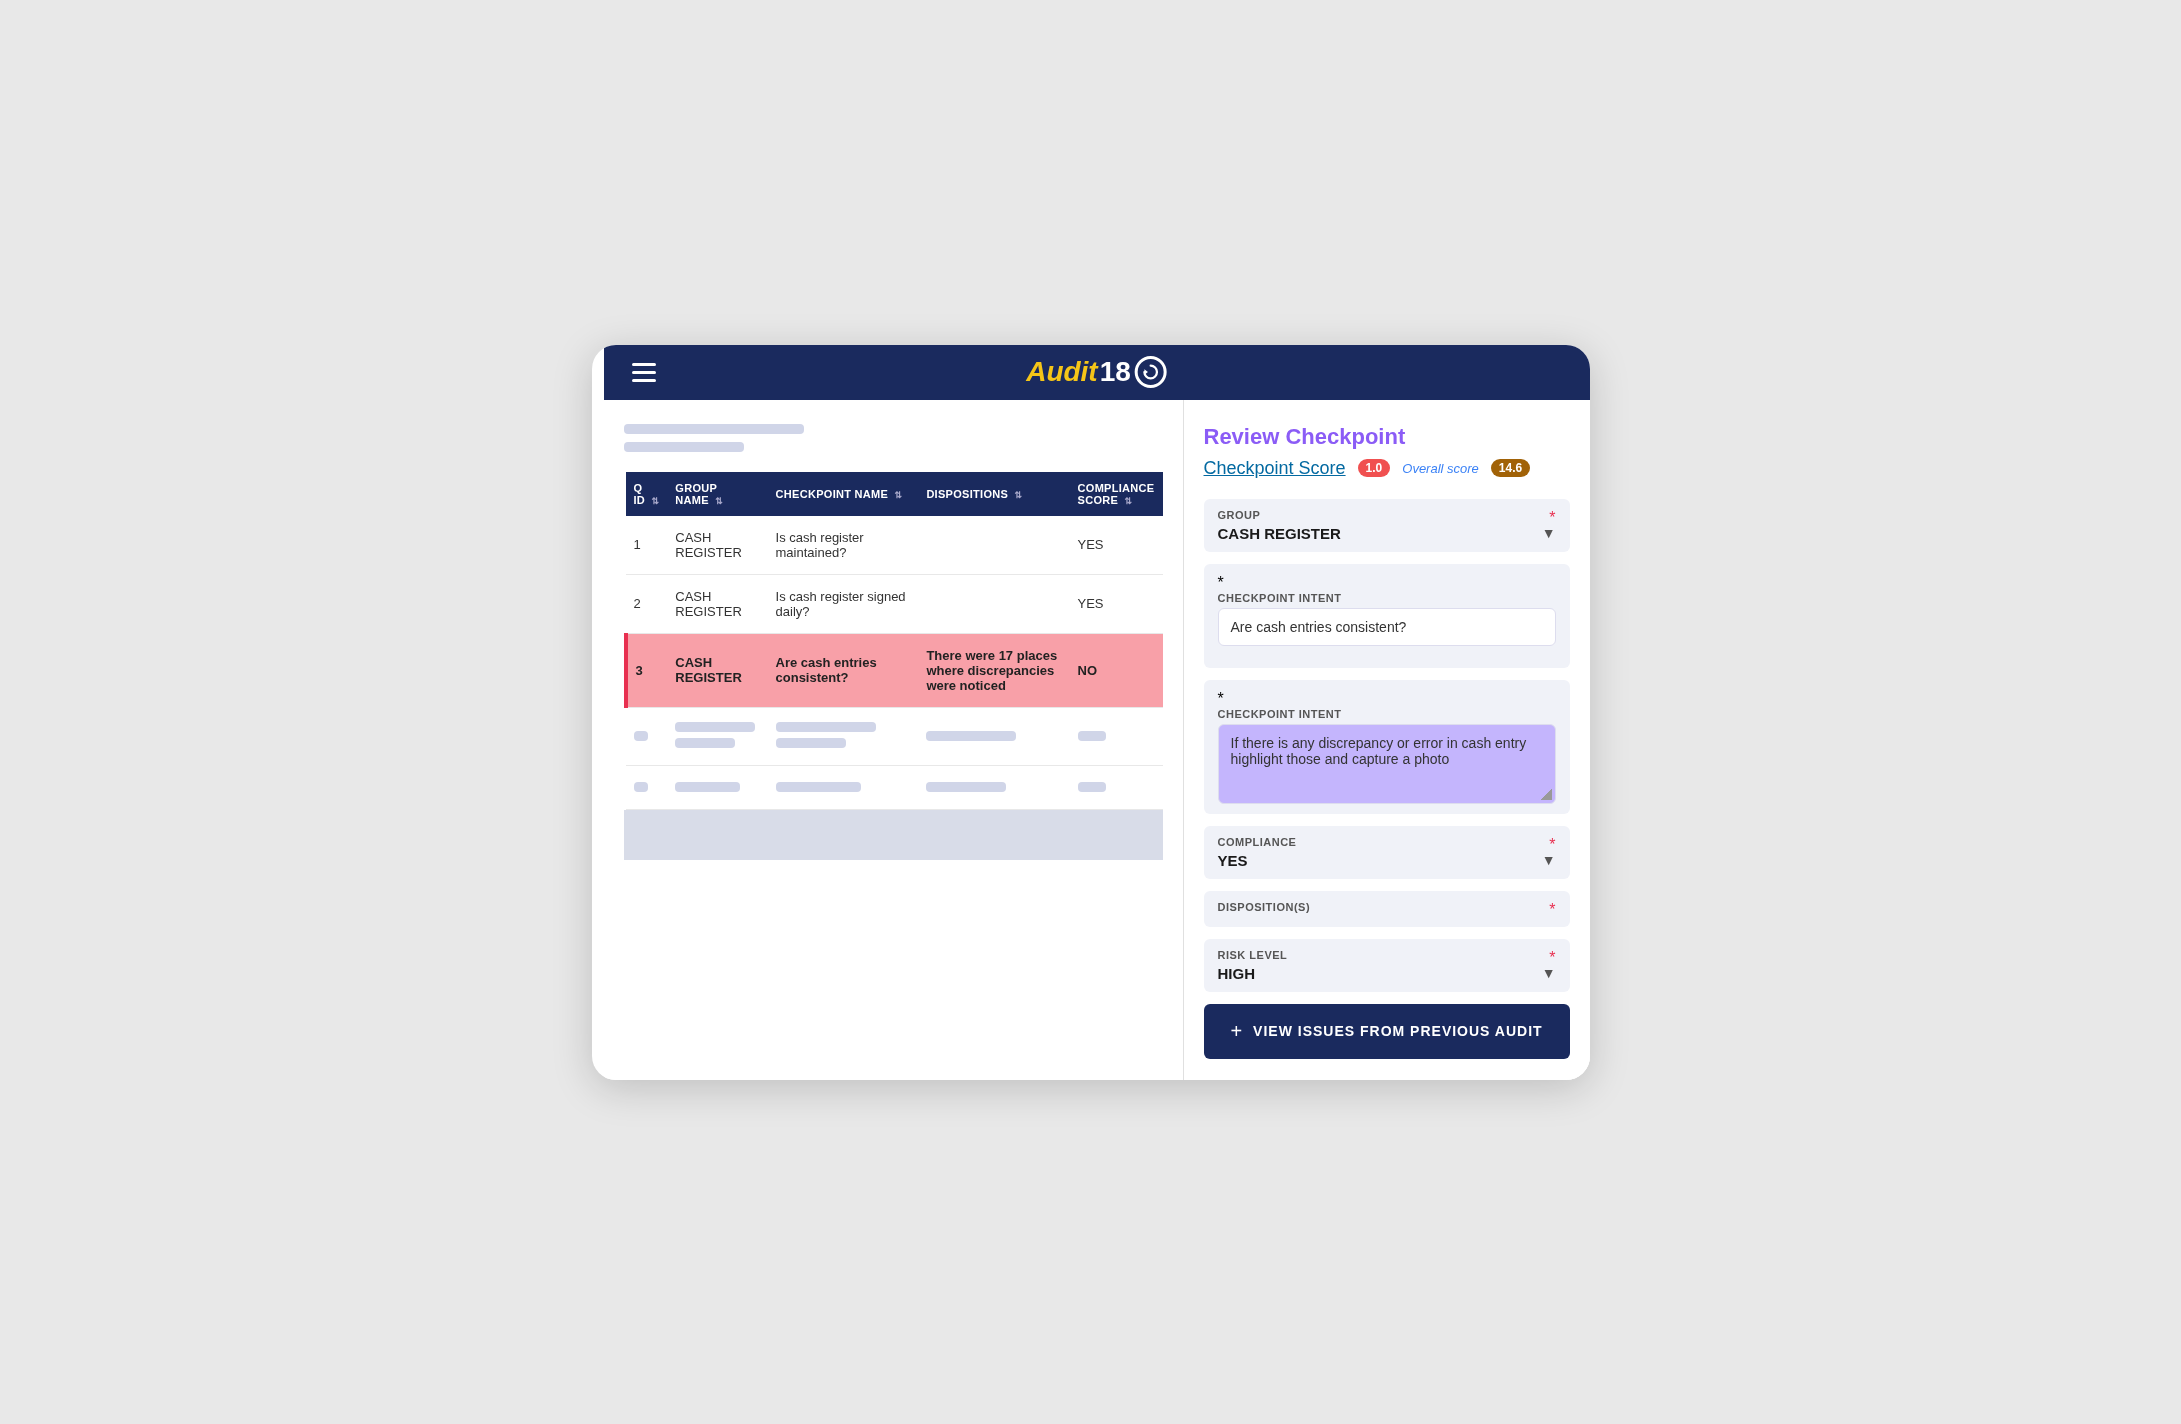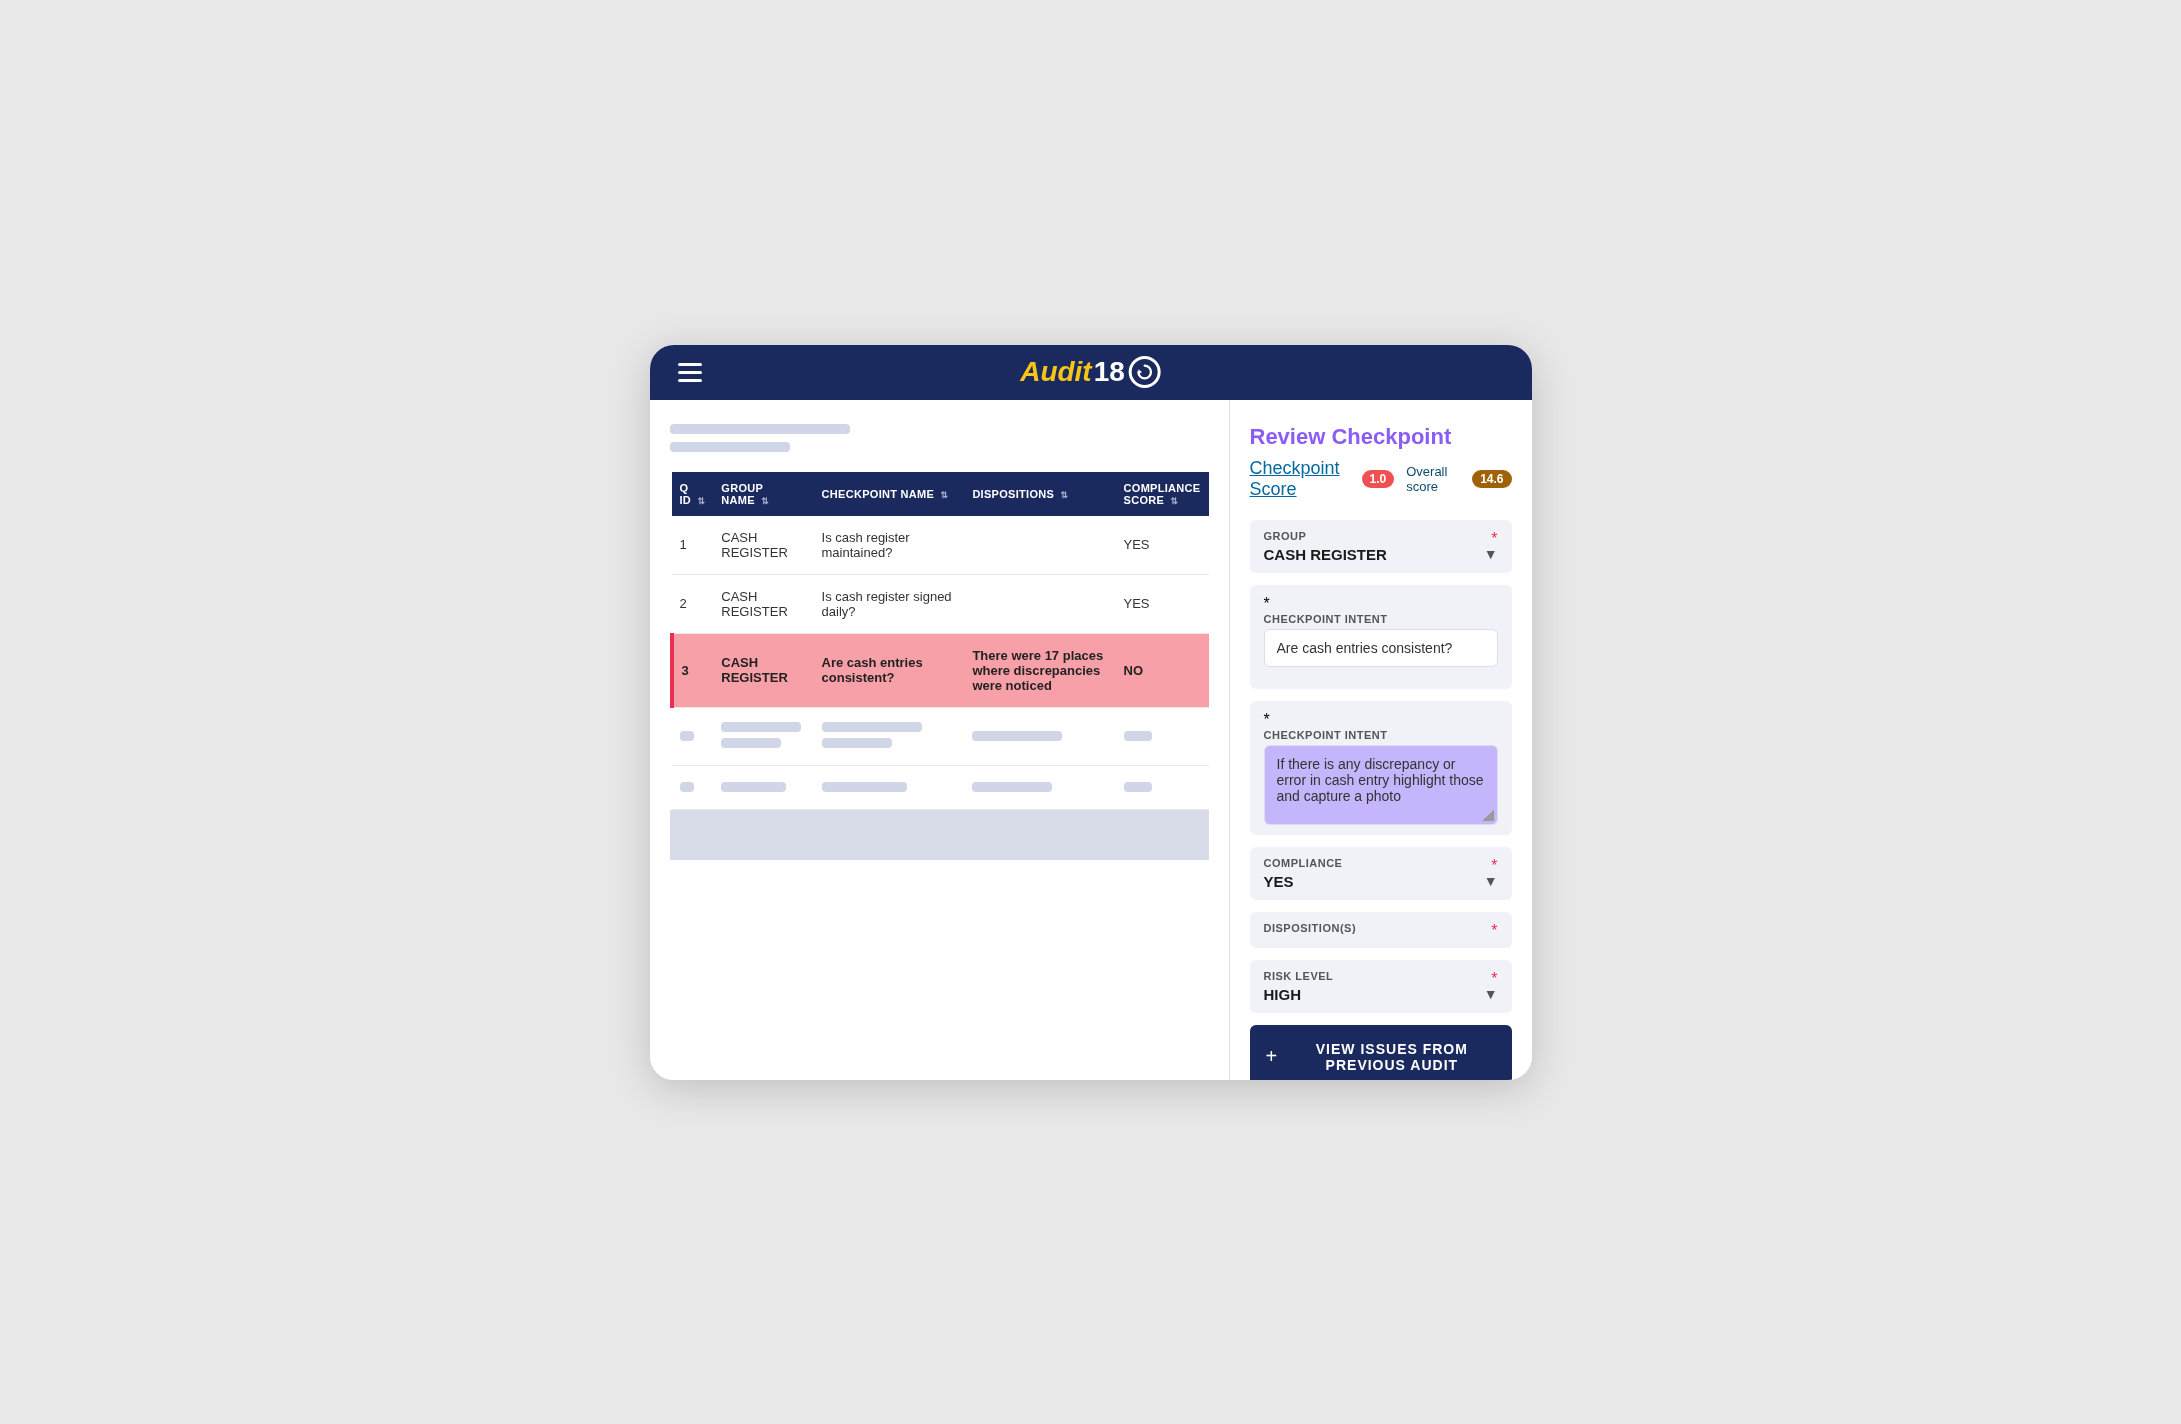--- a/index.html
+++ b/index.html
@@ -9,22 +9,23 @@
       display: flex;
       justify-content: center;
       align-items: center;
       min-height: 100vh;
       padding: 20px;
     }
     .device-frame {
       background: white;
       border-radius: 24px;
       overflow: hidden;
-      width: 882px;
+      width: 998px;
       box-shadow: 0 8px 40px rgba(0,0,0,0.18);
+      padding-left: 12px;
     }
     
     .header {
       background: #1a2a5e;
       display: flex;
       align-items: center;
       padding: 18px 28px;
       position: relative;
     }
     .hamburger {
@@ -209,21 +210,22 @@
     .score-badge-green {
       background: #a16207;
       color: white;
       border-radius: 12px;
       padding: 2px 8px;
       font-size: 12px;
       font-weight: 700;
     }
     .score-overall-label {
       font-size: 13px;
-      color: #0c4a6e;
+      color: #3b82f6;
+      font-style: italic;
     }
 
     
     .form-section {
       background: #f0f2f8;
       border-radius: 6px;
       padding: 10px 14px;
       margin-bottom: 12px;
       position: relative;
     }

